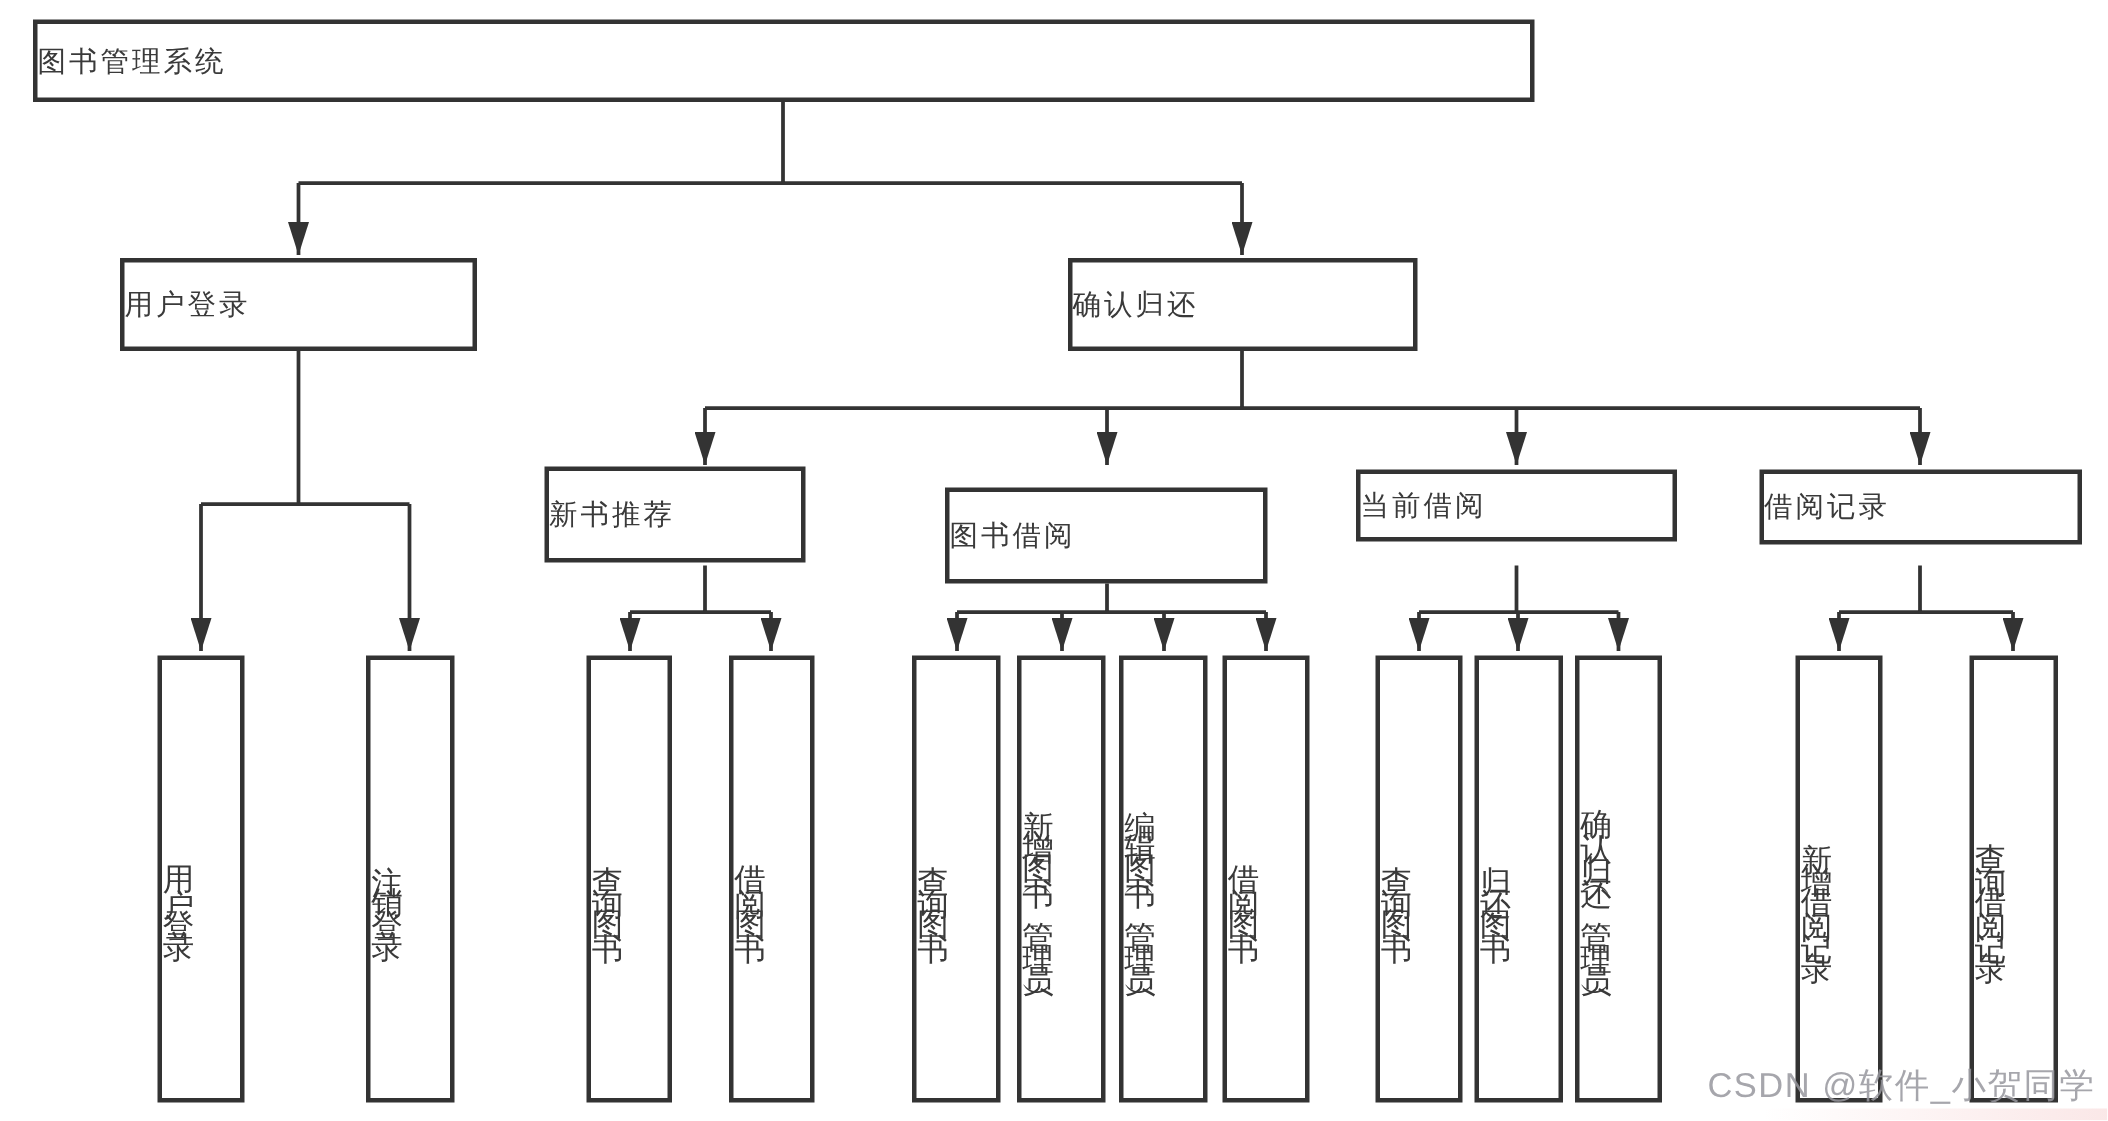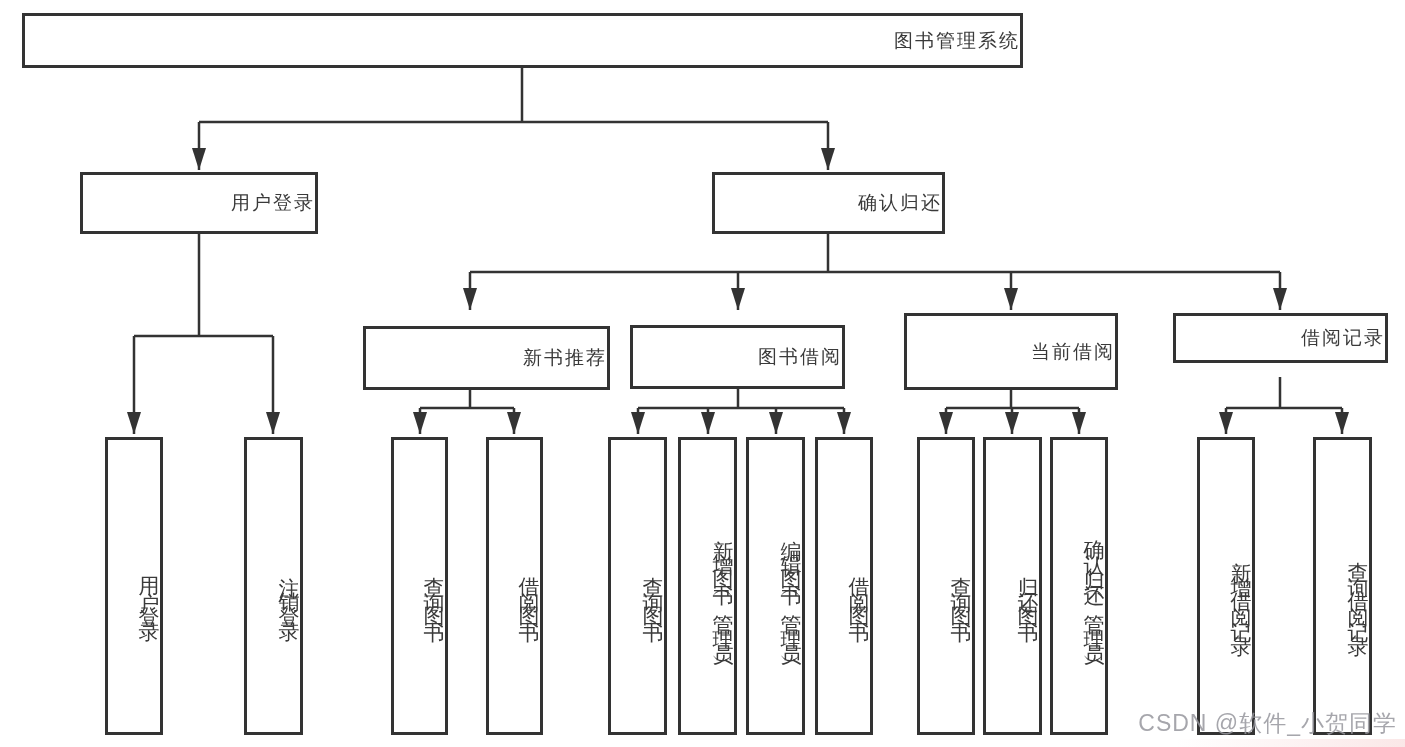--- a/index.html
+++ b/index.html
@@ -11,21 +11,21 @@
     overflow:hidden;
   }
   svg.connectors{position:absolute;left:0;top:0;z-index:1;}
   .node{
     position:absolute;
     box-sizing:border-box;
     background:#ffffff;
     border:3px solid #333333;
     display:flex;
     align-items:center;
-    justify-content:flex-end;
+    justify-content:flex-start;
     color:#3a3a3a;
     z-index:2;
   }
   .node.hlabel{
     font-size:19px;
     letter-spacing:2px;
     white-space:nowrap;
   }
   .node.leaf{z-index:2;}
   .vtext{
@@ -110,27 +110,27 @@
     <span>图书管理系统</span>
   </div>
 
   <div class="node hlabel" style="left:80px;top:172px;width:238px;height:62px;">
     <span>用户登录</span>
   </div>
   <div class="node hlabel" style="left:712px;top:172px;width:233px;height:62px;">
     <span>确认归还</span>
   </div>
 
-  <div class="node hlabel" style="left:363px;top:326px;width:247px;height:64px;">
+  <div class="node hlabel" style="left:363px;top:311px;width:174px;height:64px;">
     <span>新书推荐</span>
   </div>
   <div class="node hlabel" style="left:630px;top:325px;width:215px;height:64px;">
     <span>图书借阅</span>
   </div>
-  <div class="node hlabel" style="left:904px;top:313px;width:214px;height:77px;">
+  <div class="node hlabel" style="left:904px;top:313px;width:214px;height:48px;">
     <span>当前借阅</span>
   </div>
   <div class="node hlabel" style="left:1173px;top:313px;width:215px;height:50px;">
     <span>借阅记录</span>
   </div>
 
   <div class="node leaf" style="left:105px;top:437px;width:58px;height:298px;">
     <span class="vtext">用户登录</span>
   </div>
   <div class="node leaf" style="left:244px;top:437px;width:59px;height:298px;">

